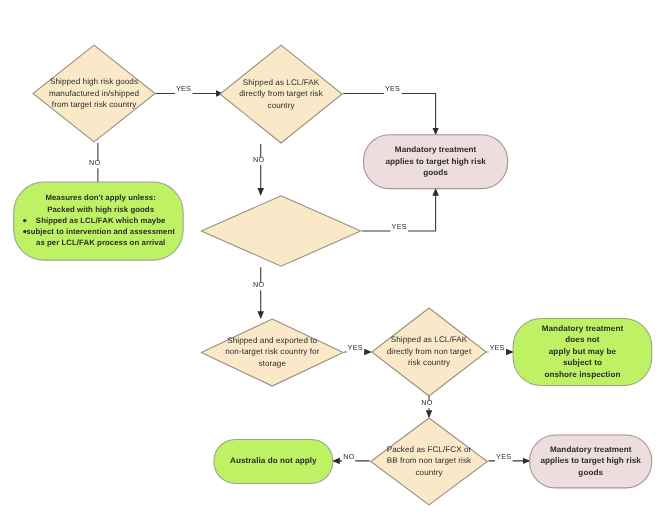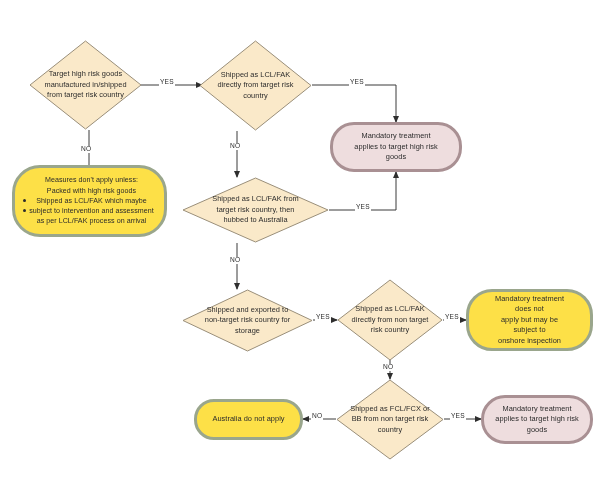--- a/index.html
+++ b/index.html
@@ -52,24 +52,25 @@
     width: 100%;
     height: 100%;
   }
   .diamond .txt {
     position: relative;
     z-index: 2;
     padding: 0 10px;
   }
   
   .rounded {
-    border: 3px solid #0ea5e9;
+    border: 1px solid #0ea5e9;
+    font-weight: bold;
   }
   .green {
-    background: #fde047;
+    background: #bef264;
     border-color: #9aa68c;
   }
   .pink {
     background: #eeddde;
     border-color: #a99093;
   }
   .edge-label {
     position: absolute;
     font-size: 6.6px;
     color: #2b2b2b;
@@ -144,41 +145,38 @@
   <div class="edge-label" style="left:315px; top:314px;">YES</div>
   <div class="edge-label" style="left:444px; top:314px;">YES</div>
   <div class="edge-label" style="left:382px; top:364px;">NO</div>
   <div class="edge-label" style="left:450px; top:413px;">YES</div>
   <div class="edge-label" style="left:311px; top:413px;">NO</div>
 
   <div class="node diamond" style="left:29px; top:40px; width:113px; height:90px;">
     <svg class="dshape" viewBox="0 0 113 90" preserveAspectRatio="none">
       <polygon points="56.5,1 112,45 56.5,89 1,45" fill="#fae9c9" stroke="#9a8f7a" stroke-width="1"></polygon>
     </svg>
-    <div class="txt">Target high risk goods
+    <div class="txt">Shipped high risk goods
 manufactured in/shipped
 from target risk country</div>
   </div>
 
   <div class="node diamond" style="left:199px; top:40px; width:113px; height:91px;">
     <svg class="dshape" viewBox="0 0 113 91" preserveAspectRatio="none">
       <polygon points="56.5,1 112,45.5 56.5,90 1,45.5" fill="#fae9c9" stroke="#9a8f7a" stroke-width="1"></polygon>
     </svg>
     <div class="txt">Shipped as LCL/FAK
 directly from target risk
 country</div>
   </div>
 
   <div class="node diamond" style="left:182px; top:177px; width:147px; height:66px;">
     <svg class="dshape" viewBox="0 0 147 66" preserveAspectRatio="none">
       <polygon points="73.5,1 146,33 73.5,65 1,33" fill="#fae9c9" stroke="#9a8f7a" stroke-width="1"></polygon>
     </svg>
-    <div class="txt" style="padding:0 18px;">Shipped as LCL/FAK from
-target risk country, then
-hubbed to Australia</div>
   </div>
 
   <div class="node diamond" style="left:182px; top:289px; width:131px; height:63px;">
     <svg class="dshape" viewBox="0 0 131 63" preserveAspectRatio="none">
       <polygon points="65.5,1 130,31.5 65.5,62 1,31.5" fill="#fae9c9" stroke="#9a8f7a" stroke-width="1"></polygon>
     </svg>
     <div class="txt" style="padding:0 14px;">Shipped and exported to
 non-target risk country for
 storage</div>
   </div>
@@ -189,21 +187,21 @@
     </svg>
     <div class="txt" style="padding:0 8px;">Shipped as LCL/FAK
 directly from non target
 risk country</div>
   </div>
 
   <div class="node diamond" style="left:336px; top:379px; width:108px; height:81px;">
     <svg class="dshape" viewBox="0 0 108 81" preserveAspectRatio="none">
       <polygon points="54,1 107,40.5 54,80 1,40.5" fill="#fae9c9" stroke="#9a8f7a" stroke-width="1"></polygon>
     </svg>
-    <div class="txt" style="padding:0 8px;">Shipped as FCL/FCX or
+    <div class="txt" style="padding:0 8px;">Packed as FCL/FCX or
 BB from non target risk
 country</div>
   </div>
 
   <div class="node rounded green" style="left:12px; top:165px; width:155px; height:72px; border-radius:28px;">
     <div class="bullets">
       <span class="b1"></span>
       <span class="b2"></span>
     </div>
     <div class="txt" style="padding:0 6px 0 10px; font-size:7.1px; line-height:1.45;">Measures don't apply unless:

